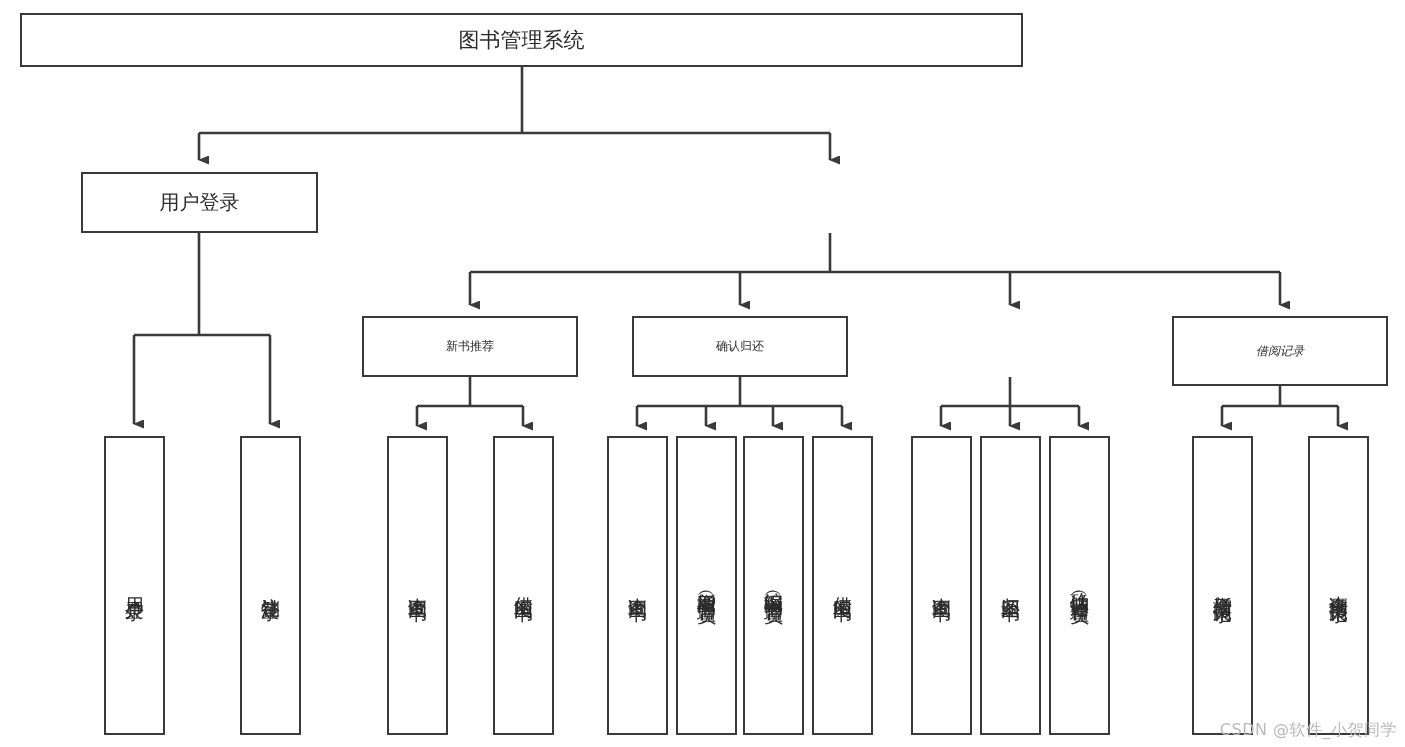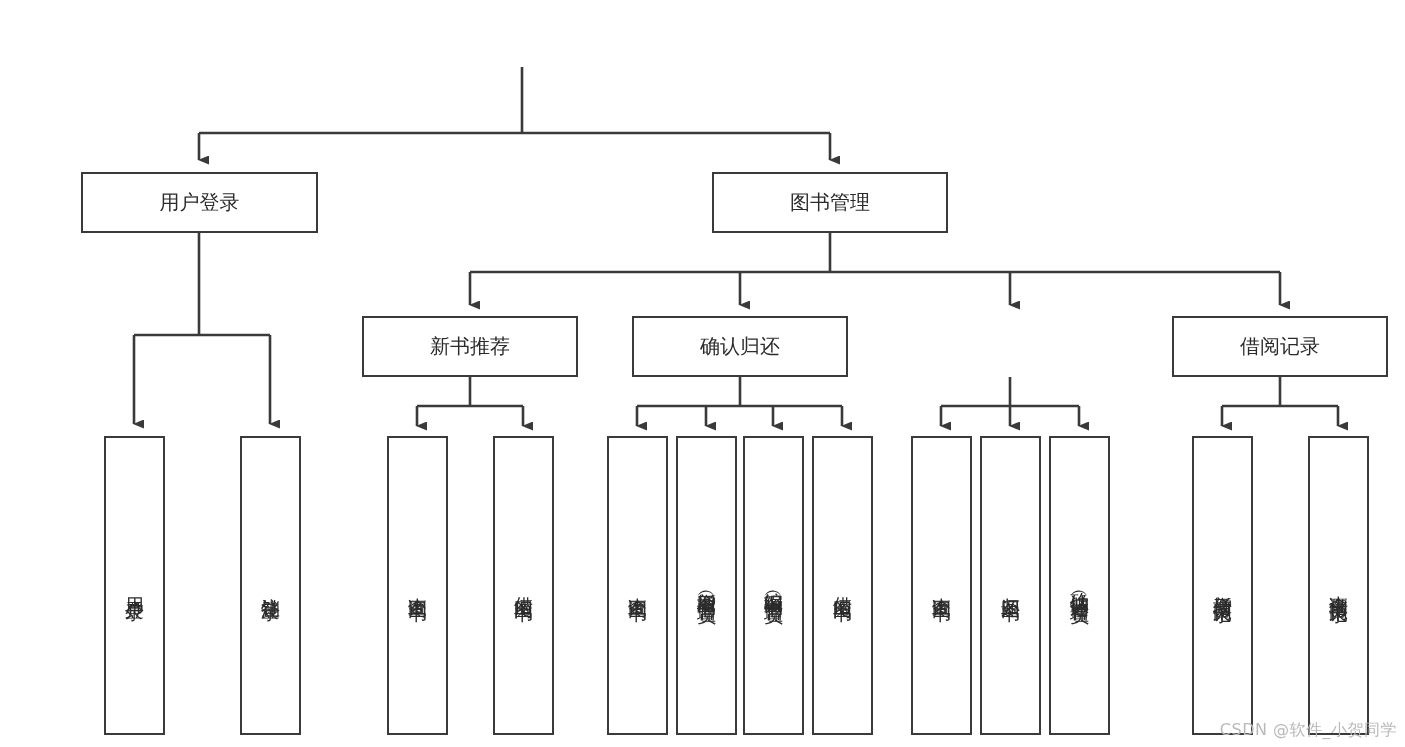--- a/index.html
+++ b/index.html
@@ -38,21 +38,21 @@
     text-align: center;
     line-height: 1.18;
   }
   .node.root {
     font-size: 21px;
   }
   .node.lvl2 {
     font-size: 20px;
   }
   .node.lvl3 {
-    font-size: 20px;
+    font-size: 12px;
   }
   .node.leaf {
     font-size: 19px;
     align-items: center;
     padding: 6px 0;
   }
   .node.leaf .vtext {
     writing-mode: vertical-rl;
     text-orientation: upright;
     letter-spacing: 2px;
@@ -119,35 +119,35 @@
       <path d="M1010,406 L1010,426" marker-end="url(#arr)"></path>
       <path d="M1079,406 L1079,426" marker-end="url(#arr)"></path>
 
       <path d="M1280,377 L1280,406"></path>
       <path d="M1222,406 L1338,406"></path>
       <path d="M1222,406 L1222,426" marker-end="url(#arr)"></path>
       <path d="M1338,406 L1338,426" marker-end="url(#arr)"></path>
     </g>
   </svg>
 
+  <div class="node root" style="left:20px; top:13px; width:1003px; height:54px;">
+    <span>图书管理系统</span>
+  </div>
 
   <div class="node lvl2" style="left:81px; top:172px; width:237px; height:61px;">
     <span>用户登录</span>
-  </div>
-  <div class="node lvl2" style="left:712px; top:172px; width:236px; height:61px;">
-    <span>图书管理</span>
   </div>
 
   <div class="node lvl3" style="left:362px; top:316px; width:216px; height:61px;">
     <span>新书推荐</span>
   </div>
   <div class="node lvl3" style="left:632px; top:316px; width:216px; height:61px;">
     <span>确认归还</span>
   </div>
-  <div class="node lvl3" style="left:1172px; top:316px; width:216px; height:61px;">
+  <div class="node lvl3" style="left:1172px; top:316px; width:216px; height:70px;font-style:italic;">
     <span>借阅记录</span>
   </div>
 
   <div class="node leaf" style="left:104px; top:436px; width:61px; height:299px;">
     <span class="vtext">用户登录</span>
   </div>
   <div class="node leaf" style="left:240px; top:436px; width:61px; height:299px;">
     <span class="vtext">注销登录</span>
   </div>
 

